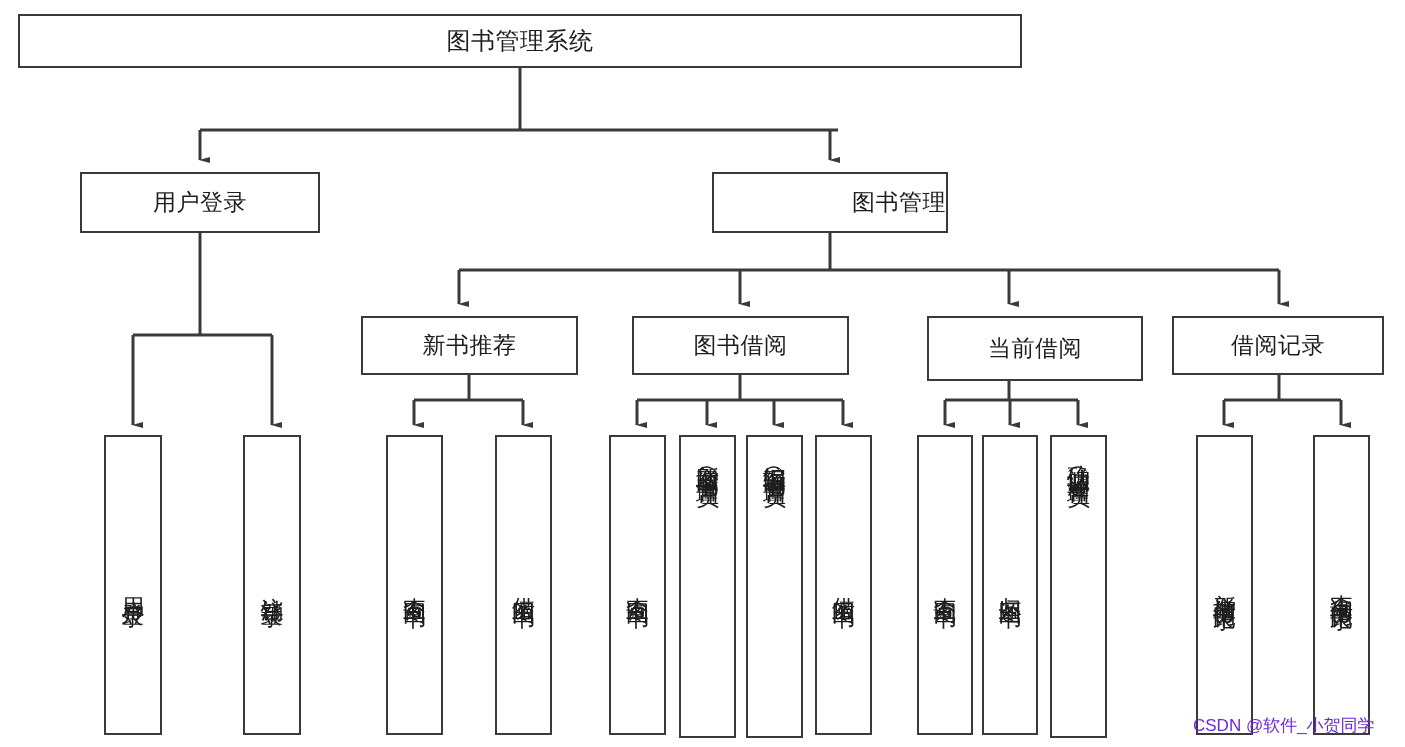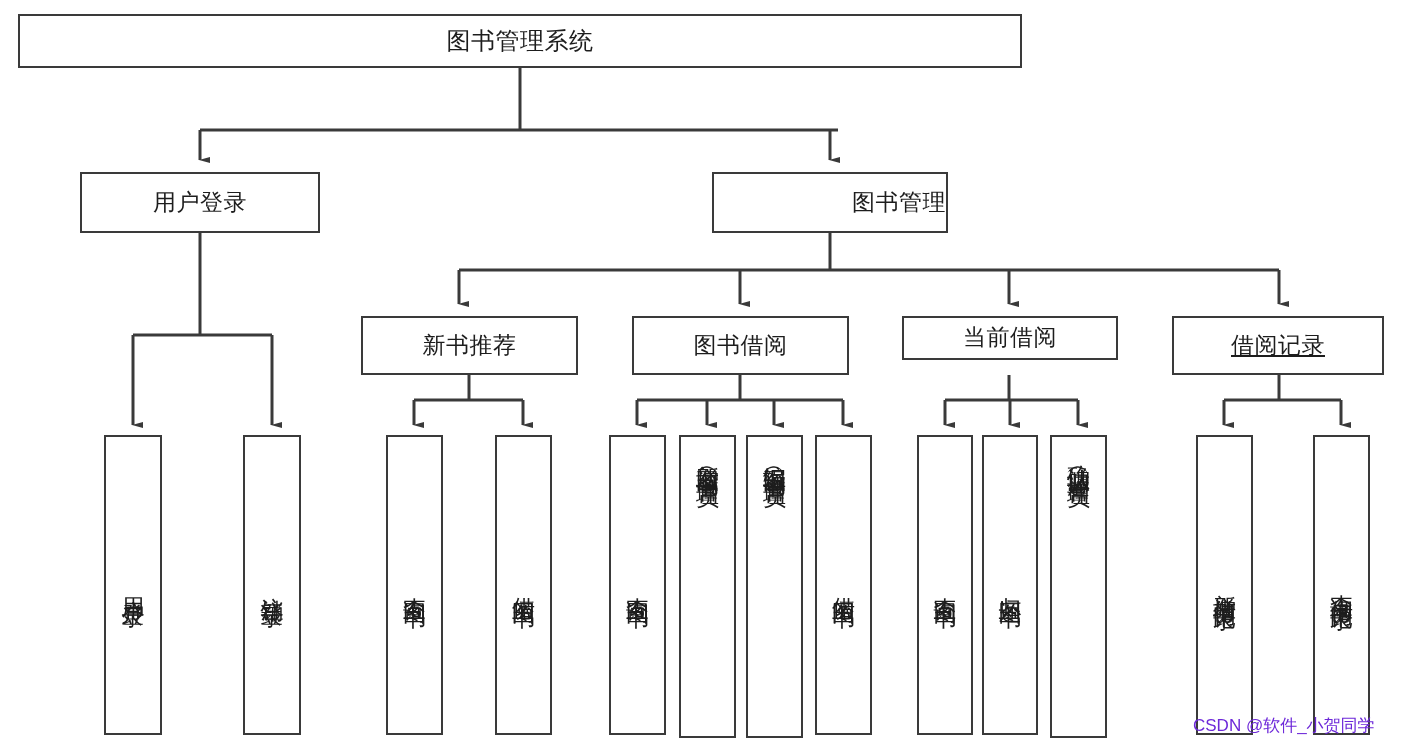--- a/index.html
+++ b/index.html
@@ -142,24 +142,24 @@
   <div class="node horiz" style="left:712px; top:172px; width:236px; height:61px;justify-content:flex-end;">
     <span class="label">图书管理</span>
   </div>
 
   <div class="node horiz" style="left:361px; top:316px; width:217px; height:59px;align-items:center;">
     <span class="label">新书推荐</span>
   </div>
   <div class="node horiz" style="left:632px; top:316px; width:217px; height:59px;">
     <span class="label">图书借阅</span>
   </div>
-  <div class="node horiz" style="left:902px; top:316px; width:216px; height:44px;">
+  <div class="node horiz" style="left:927px; top:316px; width:216px; height:65px;">
     <span class="label">当前借阅</span>
   </div>
-  <div class="node horiz" style="left:1172px; top:316px; width:212px; height:59px;text-decoration:underline;">
+  <div class="node horiz" style="left:1172px; top:316px; width:212px; height:59px;">
     <span class="label">借阅记录</span>
   </div>
 
   <div class="node vert centerv" style="left:104px; top:435px; width:58px; height:300px;">
     <span class="label">用户登录</span>
   </div>
   <div class="node vert centerv" style="left:243px; top:435px; width:58px; height:300px;">
     <span class="label">注销登录</span>
   </div>
 

